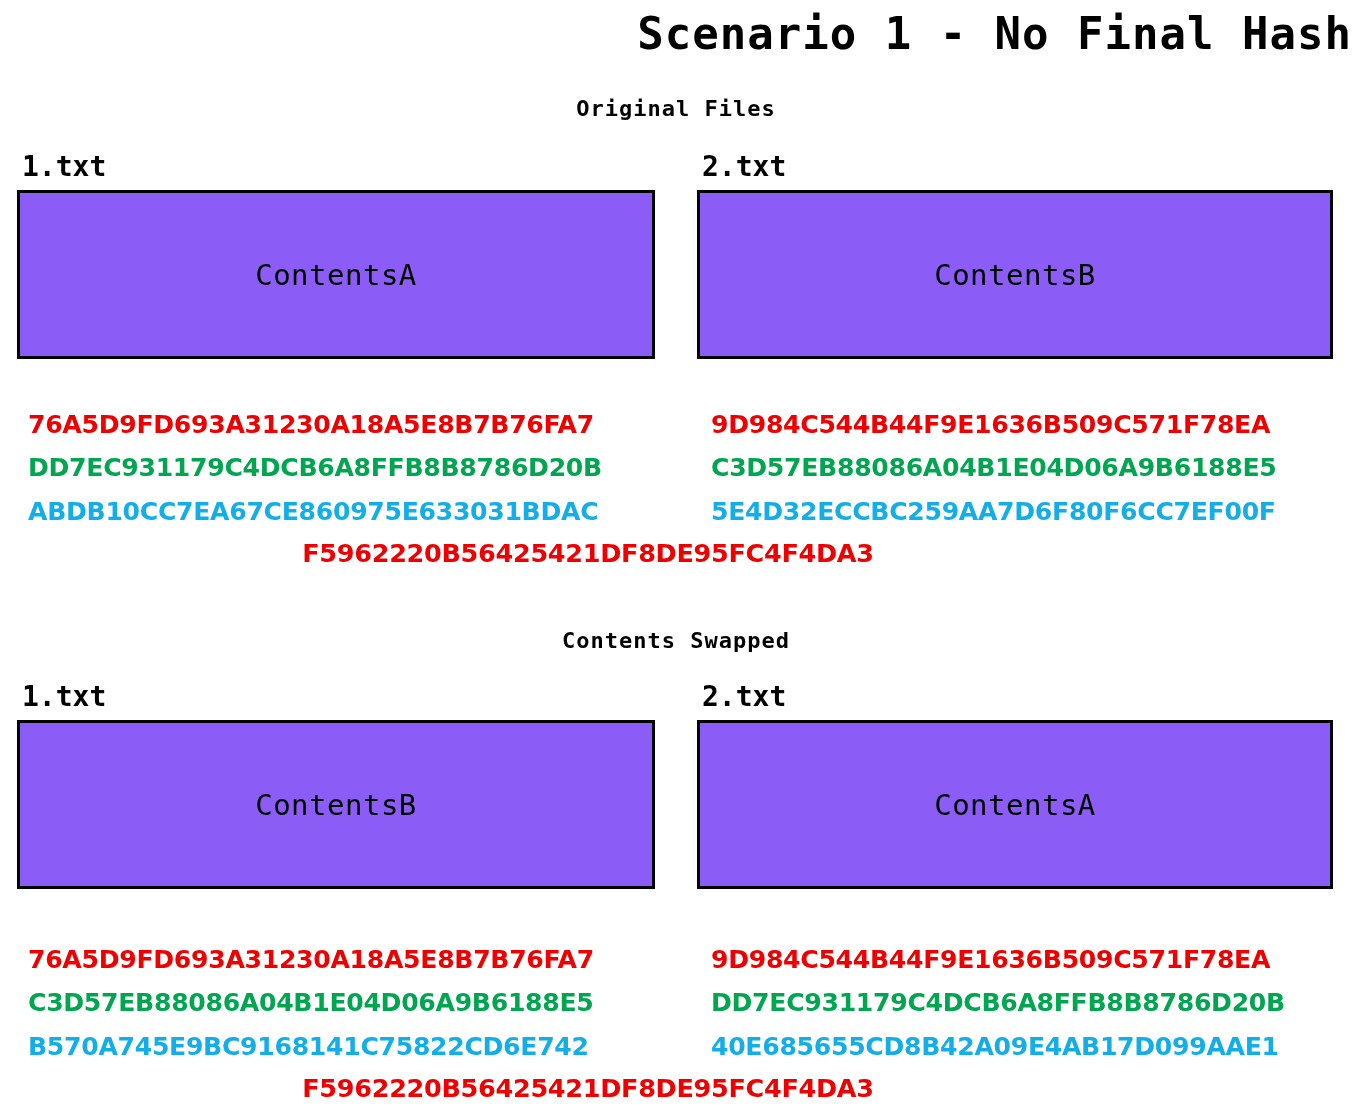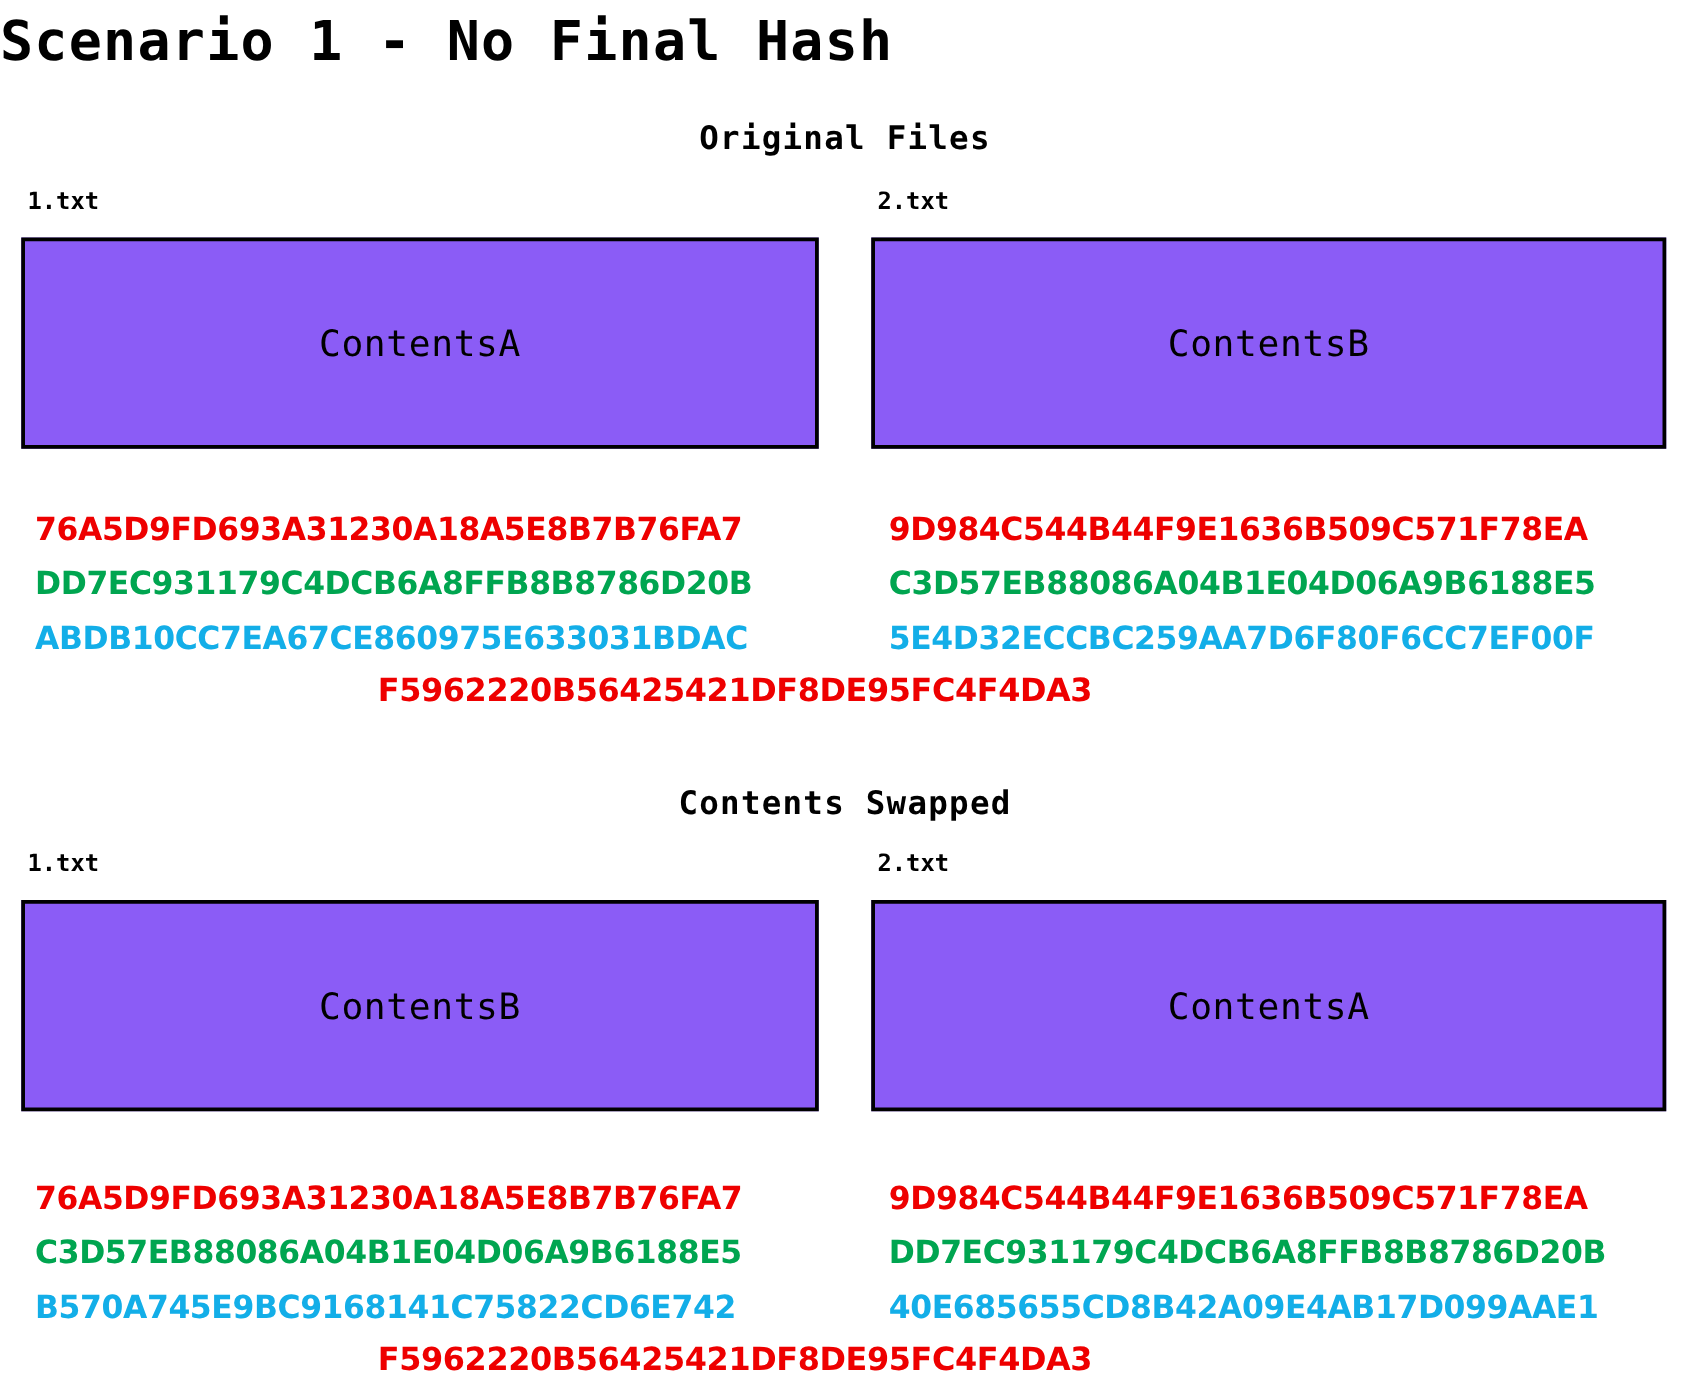--- a/index.html
+++ b/index.html
@@ -14,49 +14,49 @@
     font-family: "DejaVu Sans Mono", monospace;
     overflow: hidden;
   }
 
   
   .main-title {
     position: absolute;
     left: 0;
     top: 8px;
     width: 1352px;
-    text-align: left;
+    text-align: right;
     font-family: "DejaVu Sans Mono", monospace;
     font-weight: bold;
     font-size: 44px;
     letter-spacing: 1px;
     color: #000000;
     white-space: pre;
   }
   .section-title {
     position: absolute;
     left: 0;
     width: 1352px;
     text-align: center;
     font-family: "DejaVu Sans Mono", monospace;
     font-weight: bold;
-    font-size: 26px;
+    font-size: 22px;
     letter-spacing: 1px;
     color: #000000;
     white-space: pre;
   }
   #section-title-original { top: 96px; }
   #section-title-swapped  { top: 628px; }
 
   
   .file-label {
     position: absolute;
     font-family: "DejaVu Sans Mono", monospace;
     font-weight: bold;
-    font-size: 19px;
+    font-size: 28px;
     color: #000000;
     white-space: pre;
     letter-spacing: 0px;
   }
 
   
   .file-box {
     position: absolute;
     box-sizing: border-box;
     border: 3px solid #000000;

